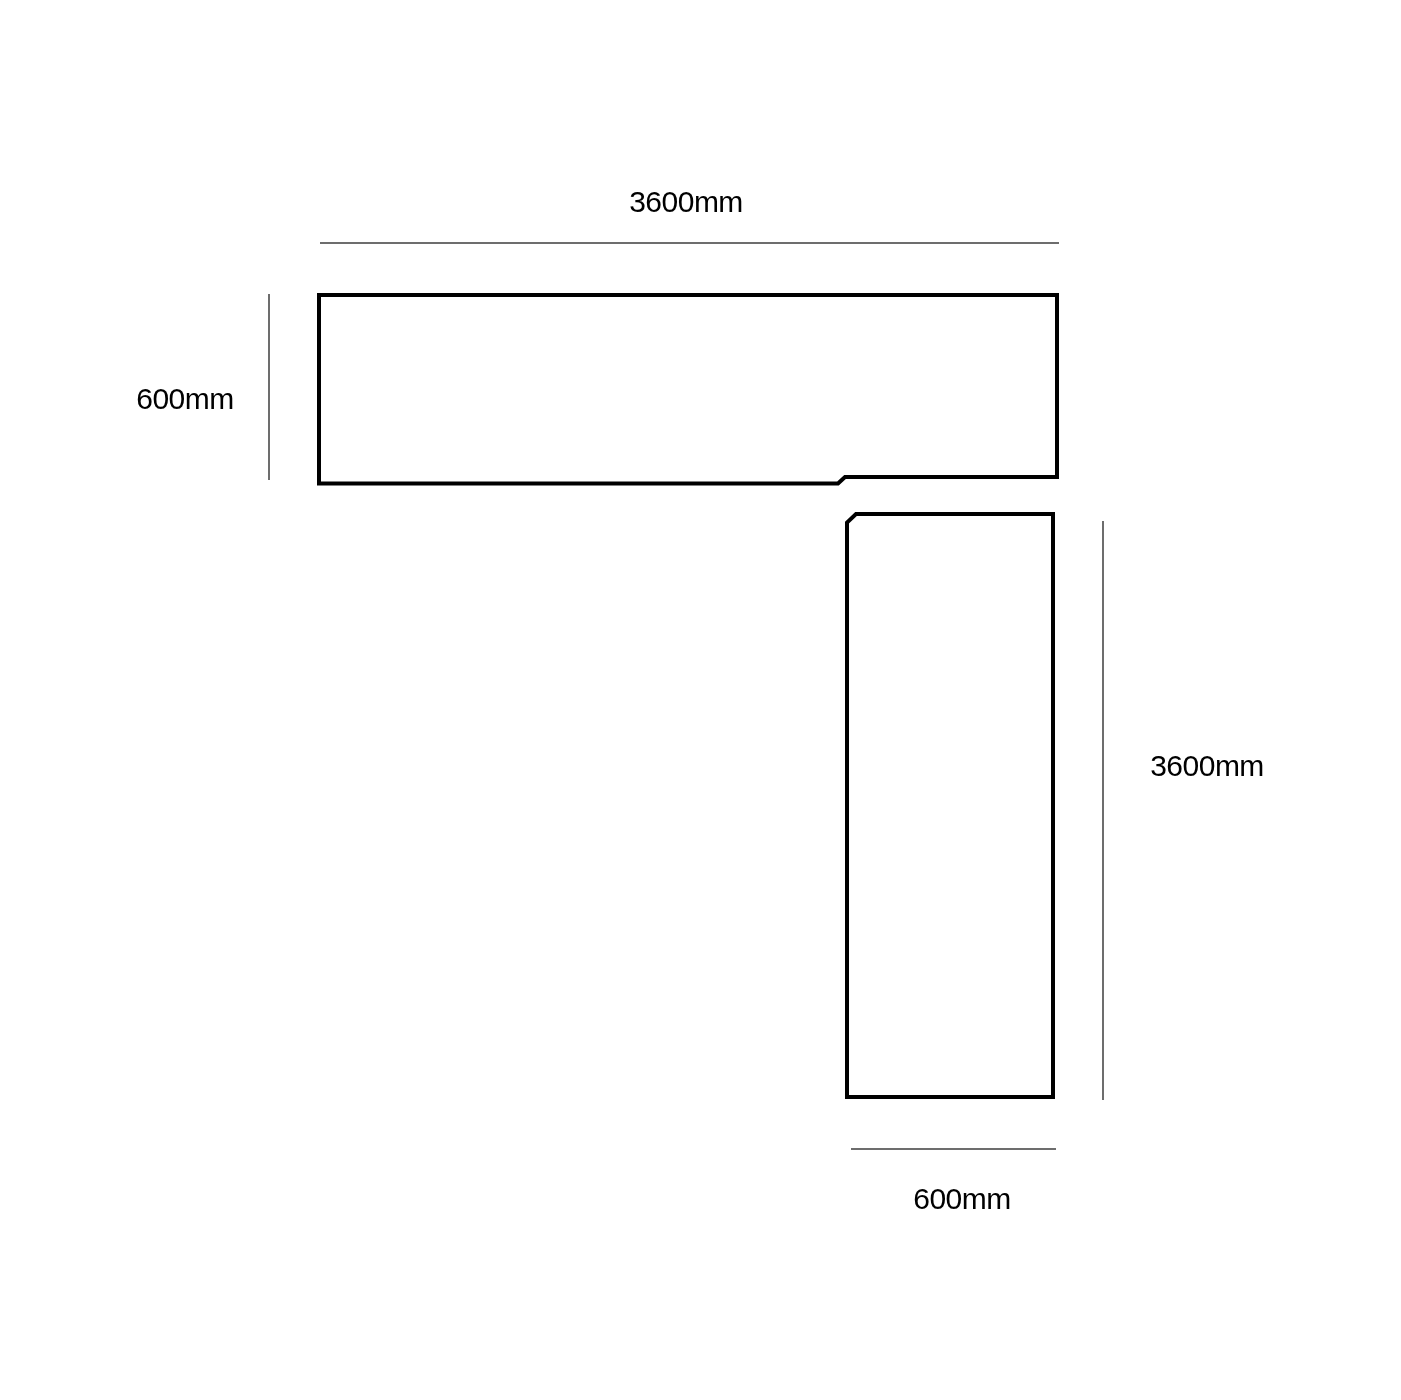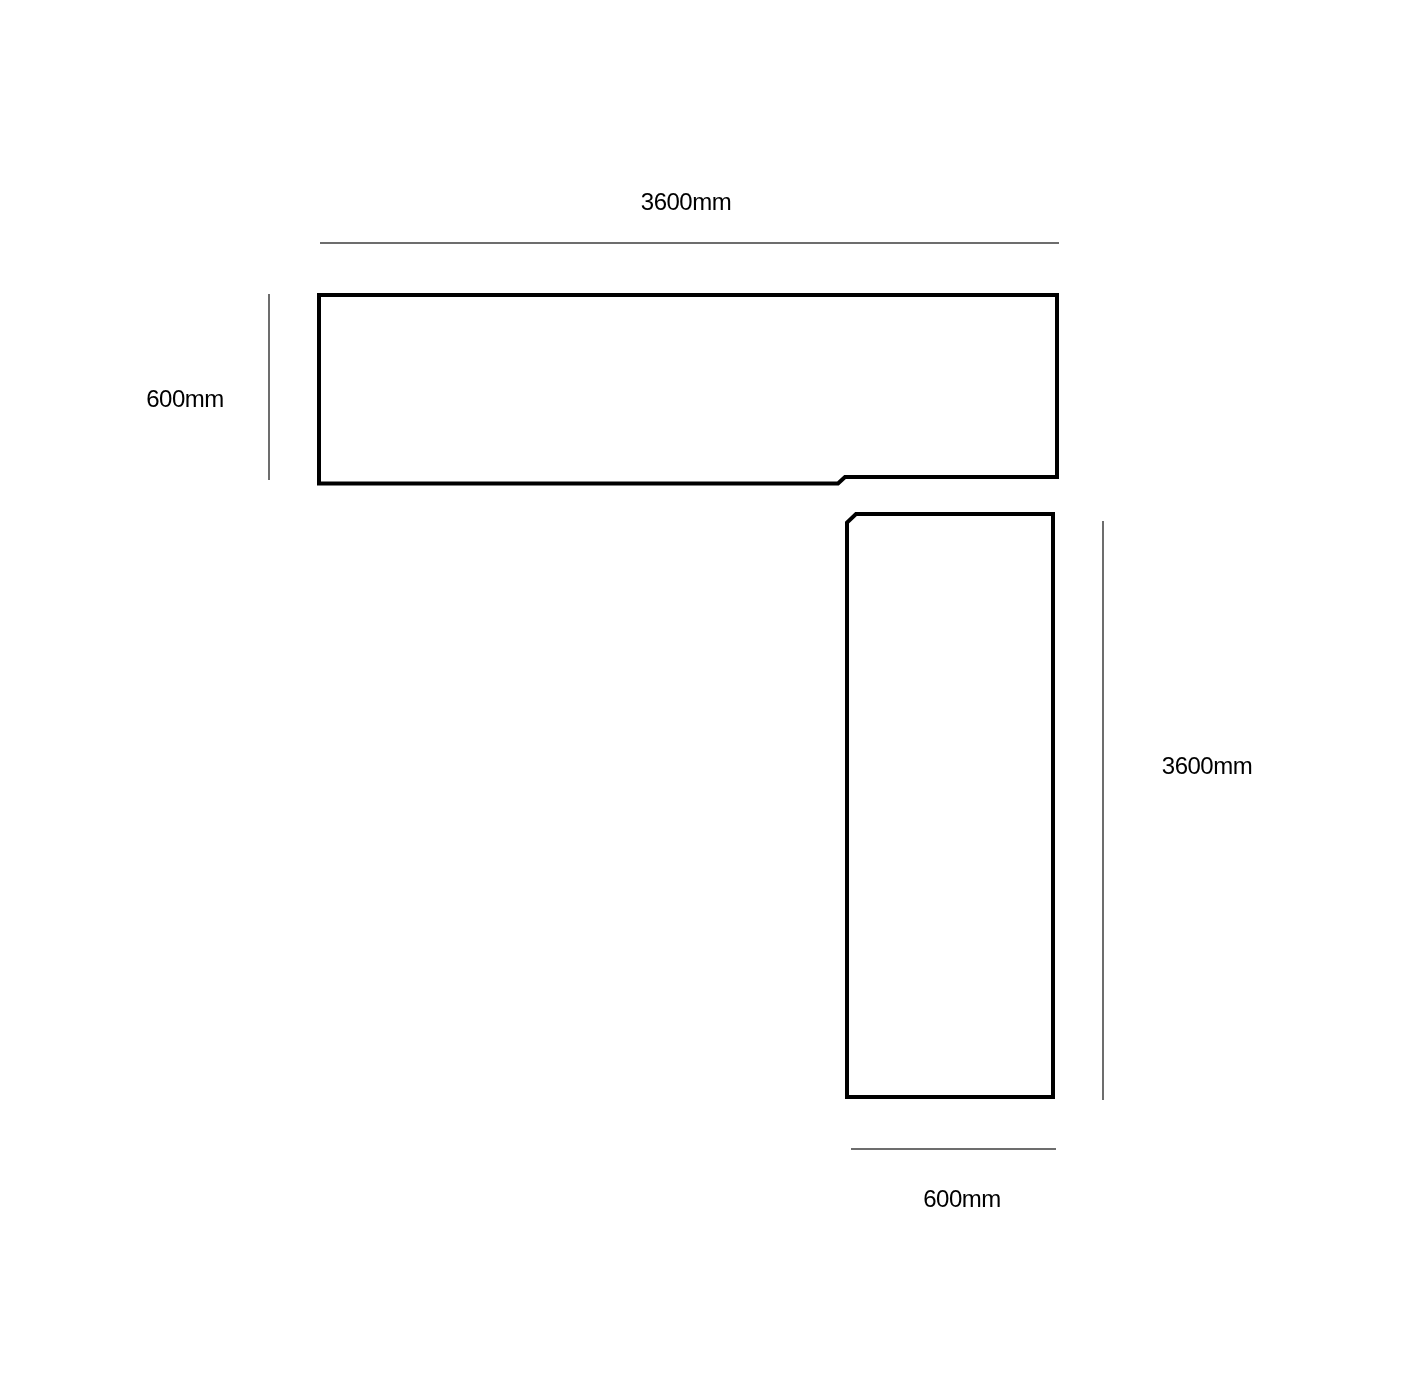--- a/index.html
+++ b/index.html
@@ -34,21 +34,21 @@
     stroke-linejoin: miter;
   }
   .dim {
     stroke: var(--dimension-line);
     stroke-width: 1.5;
     stroke-linecap: butt;
   }
   .dim-label {
     position: absolute;
     transform: translate(-50%, -50%);
-    font-size: 24px;
+    font-size: 30px;
     line-height: 1;
     color: var(--text);
     white-space: nowrap;
     letter-spacing: -0.5px;
   }
 </style>
 </head>
 <body>
 
 <div class="canvas">

